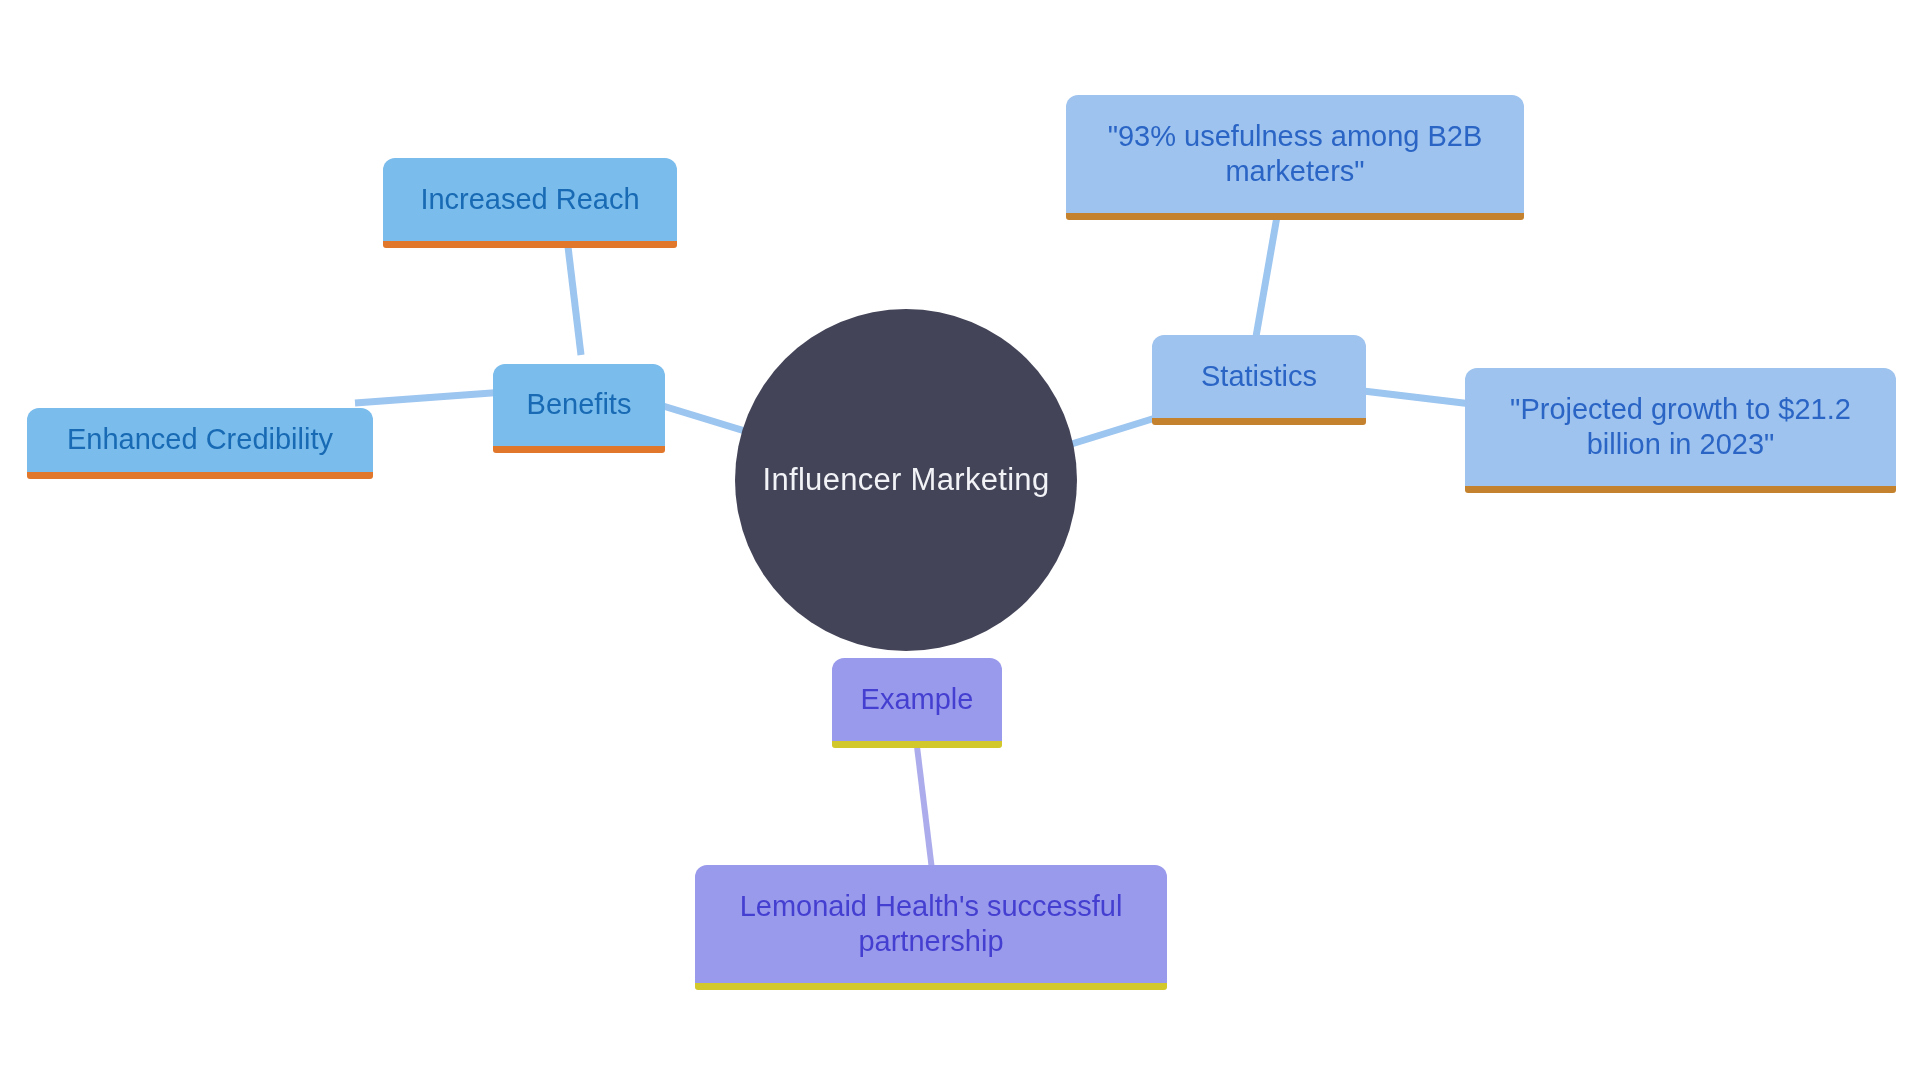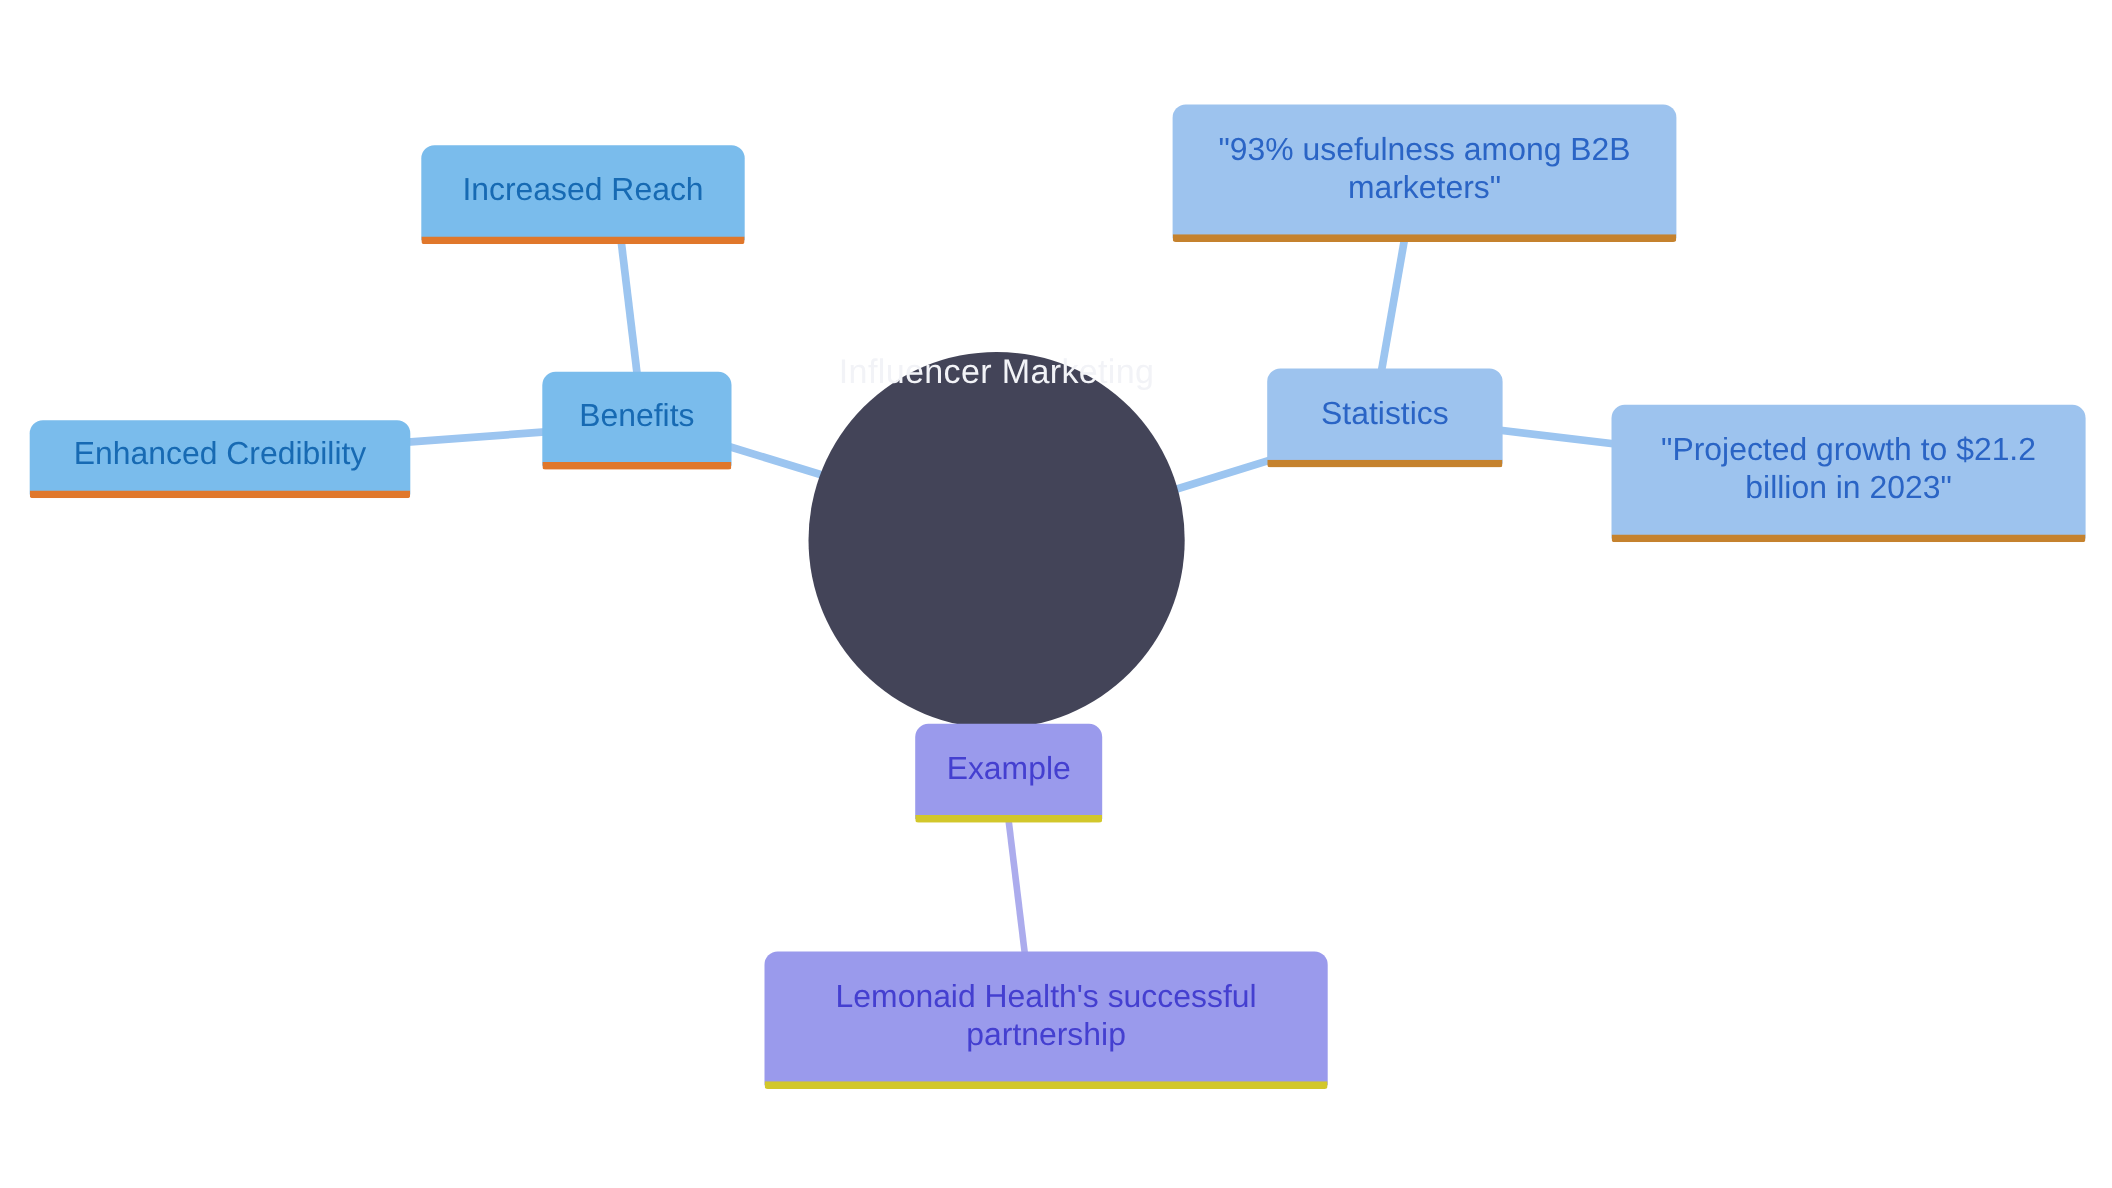--- a/index.html
+++ b/index.html
@@ -21,59 +21,60 @@
   html,body{margin:0;padding:0;}
   body{
     width:1920px;height:1080px;
     background:var(--background);
     font-family:"Liberation Sans", sans-serif;
     position:relative;overflow:hidden;
   }
   .stage{position:absolute;inset:0;}
   svg.connectors{position:absolute;left:0;top:0;z-index:0;}
   .center-circle{
-    position:absolute;left:735px;top:320px;width:342px;height:342px;
+    position:absolute;left:735px;top:309px;width:342px;height:342px;
     border-radius:50%;
     background:var(--center-fill);
     color:var(--center-text);
-    display:flex;justify-content:center;
+    display:flex;align-items:center;justify-content:center;
     font-size:31px;letter-spacing:.3px;
     z-index:1;
   }
   .node{
     position:absolute;z-index:2;
     box-sizing:border-box;
     display:flex;align-items:center;justify-content:center;
     text-align:center;
     border-radius:12px 12px 3px 3px;
     font-size:29px;line-height:1.22;
   }
   .node.bright{
     background:var(--branch-bright-fill);
     border-bottom:7px solid var(--branch-bright-underline);
     color:var(--branch-bright-text);
+    margin-top:26px;
   }
   .node.muted{
     background:var(--branch-muted-fill);
     border-bottom:7px solid var(--branch-muted-underline);
     color:var(--branch-muted-text);
   }
   .node.purple{
     background:var(--branch-purple-fill);
     border-bottom:7px solid var(--branch-purple-underline);
     color:var(--branch-purple-text);
   }
   .n-increased-reach{left:383px;top:132px;width:294px;height:90px;}
   .n-benefits{left:493px;top:338px;width:172px;height:89px;text-align:center;}
   .n-enhanced-credibility{left:27px;top:382px;width:346px;height:71px;}
   .n-statistics{left:1152px;top:335px;width:214px;height:90px;}
   .n-b2b{left:1066px;top:95px;width:458px;height:125px;padding:0 18px;}
   .n-growth{left:1465px;top:368px;width:431px;height:125px;padding:0 16px;}
   .n-example{left:832px;top:658px;width:170px;height:90px;}
-  .n-lemonaid{left:695px;top:865px;width:512px;height:125px;padding:0 20px;}
+  .n-lemonaid{left:695px;top:865px;width:472px;height:125px;padding:0 20px;}
   .blue-line{stroke:var(--connector-blue);stroke-width:7;}
   .purple-line{stroke:var(--connector-purple);stroke-width:6;}
 </style>
 </head>
 <body>
 
 <div class="stage">
 
   <svg class="connectors" width="1920" height="1080" viewBox="0 0 1920 1080">
     <line class="blue-line" x1="563" y1="205" x2="581" y2="355"></line>

